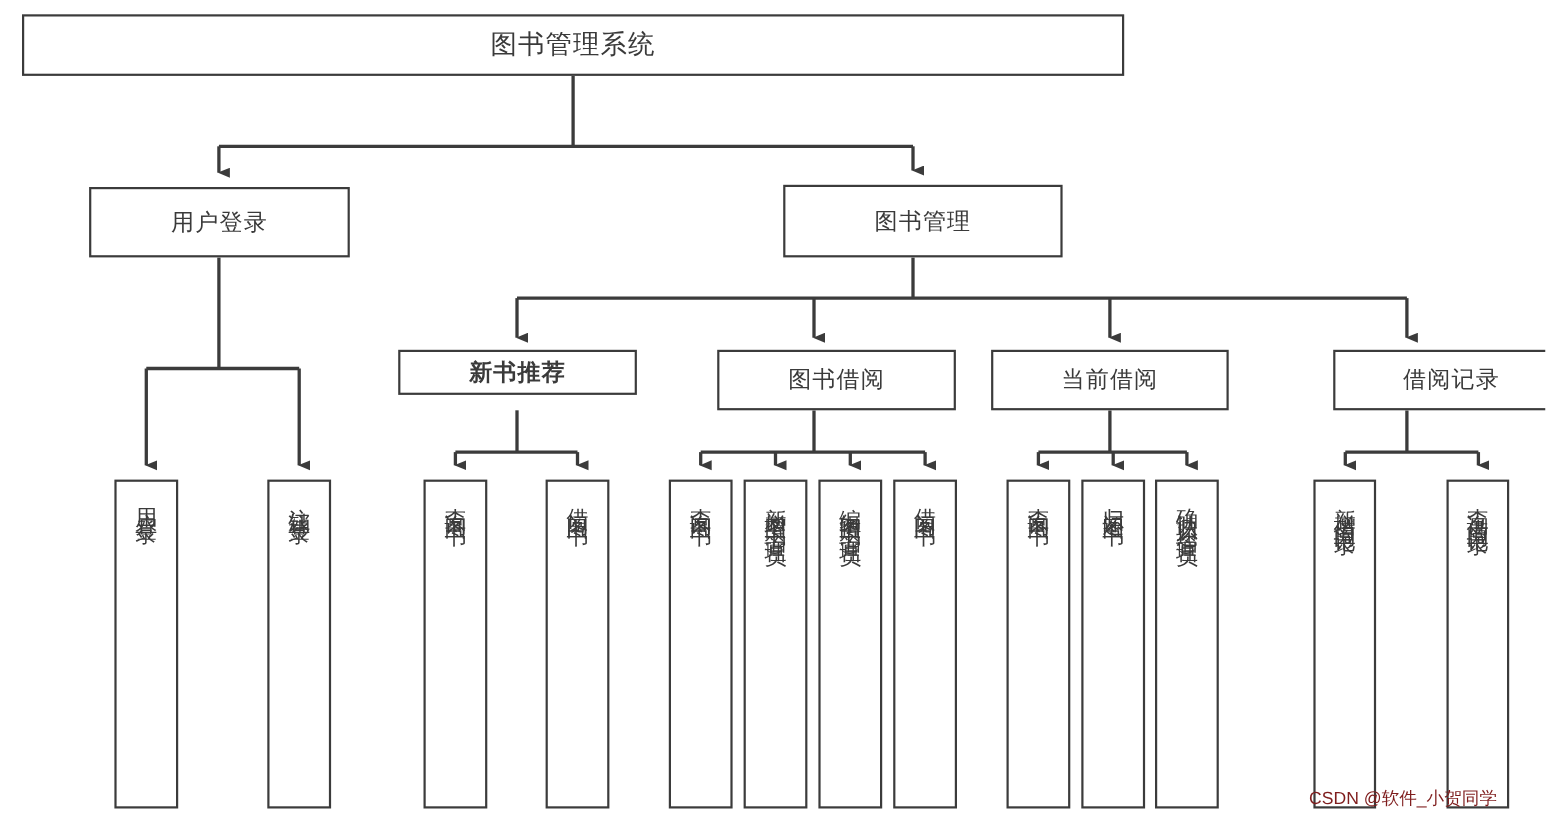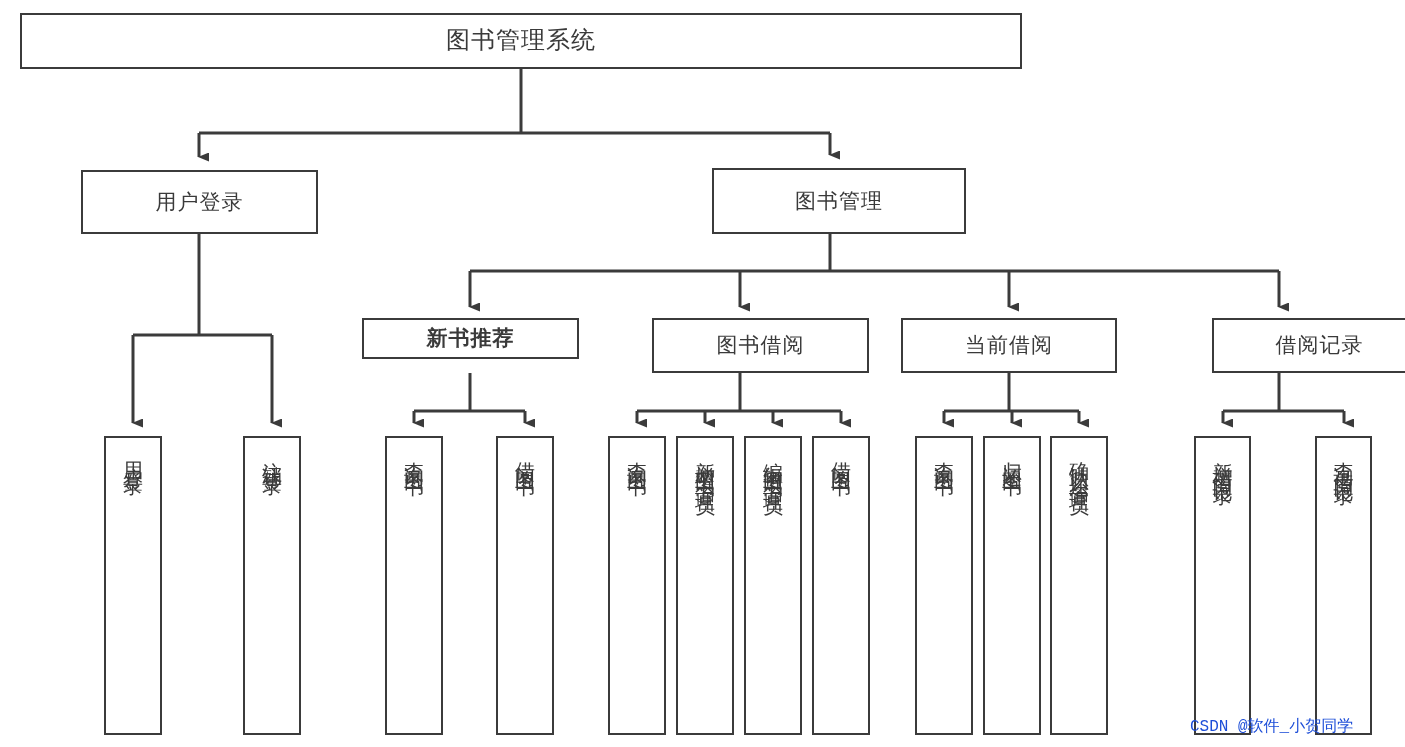--- a/index.html
+++ b/index.html
@@ -52,24 +52,24 @@
     text-orientation: upright;
     font-size: 20px;
     letter-spacing: 5px;
     white-space: nowrap;
   }
   .watermark {
     position: absolute;
     left: 1190px;
     top: 716px;
     font-size: 16px;
-    color: #1d4ed8;
+    color: #7f1d1d;
     white-space: nowrap;
     z-index: 5;
-    font-family: Liberation Mono, monospace;
+    font-family: Liberation Sans, sans-serif;
   }
 </style>
 </head>
 <body>
 
 <div id="canvas">
 
   <svg id="edges" viewBox="0 0 1405 747">
     <defs>
       <marker id="arrow" markerWidth="10" markerHeight="11" refX="4.5" refY="10" orient="auto" markerUnits="userSpaceOnUse">

